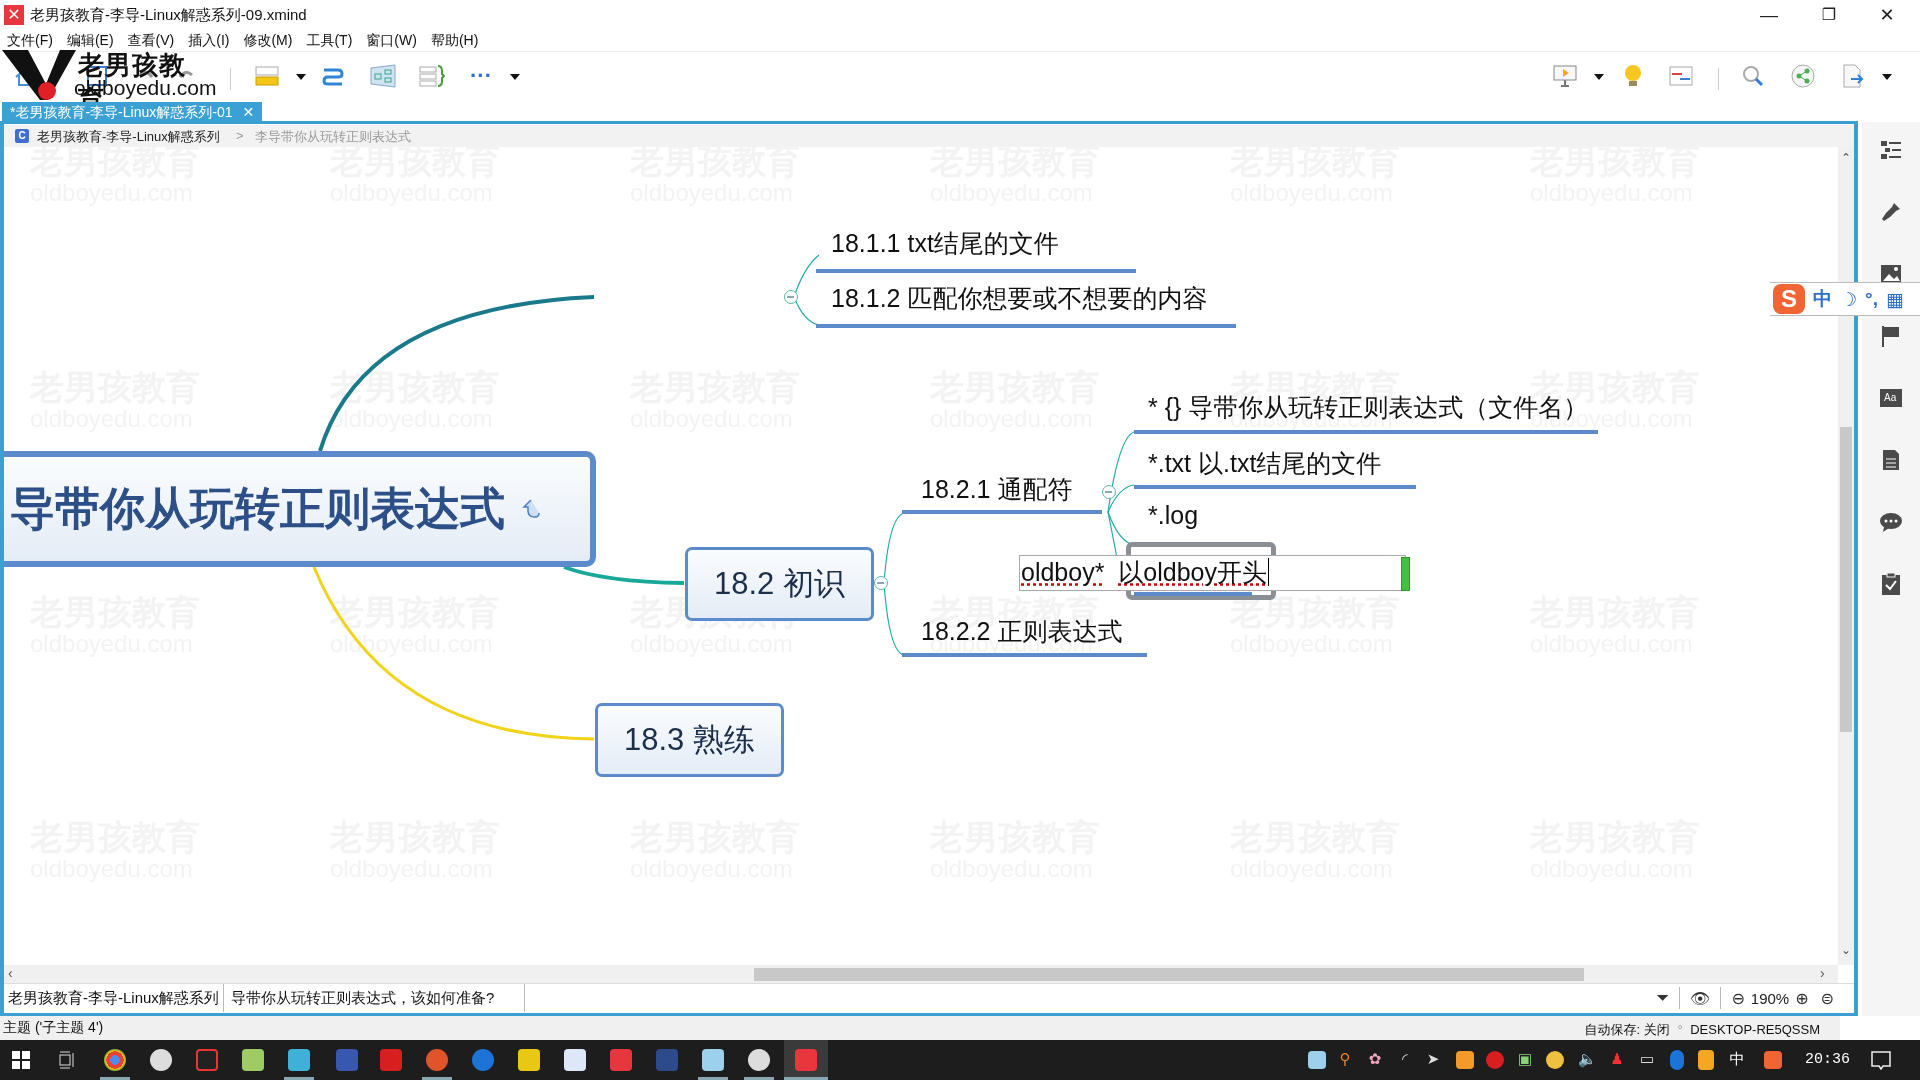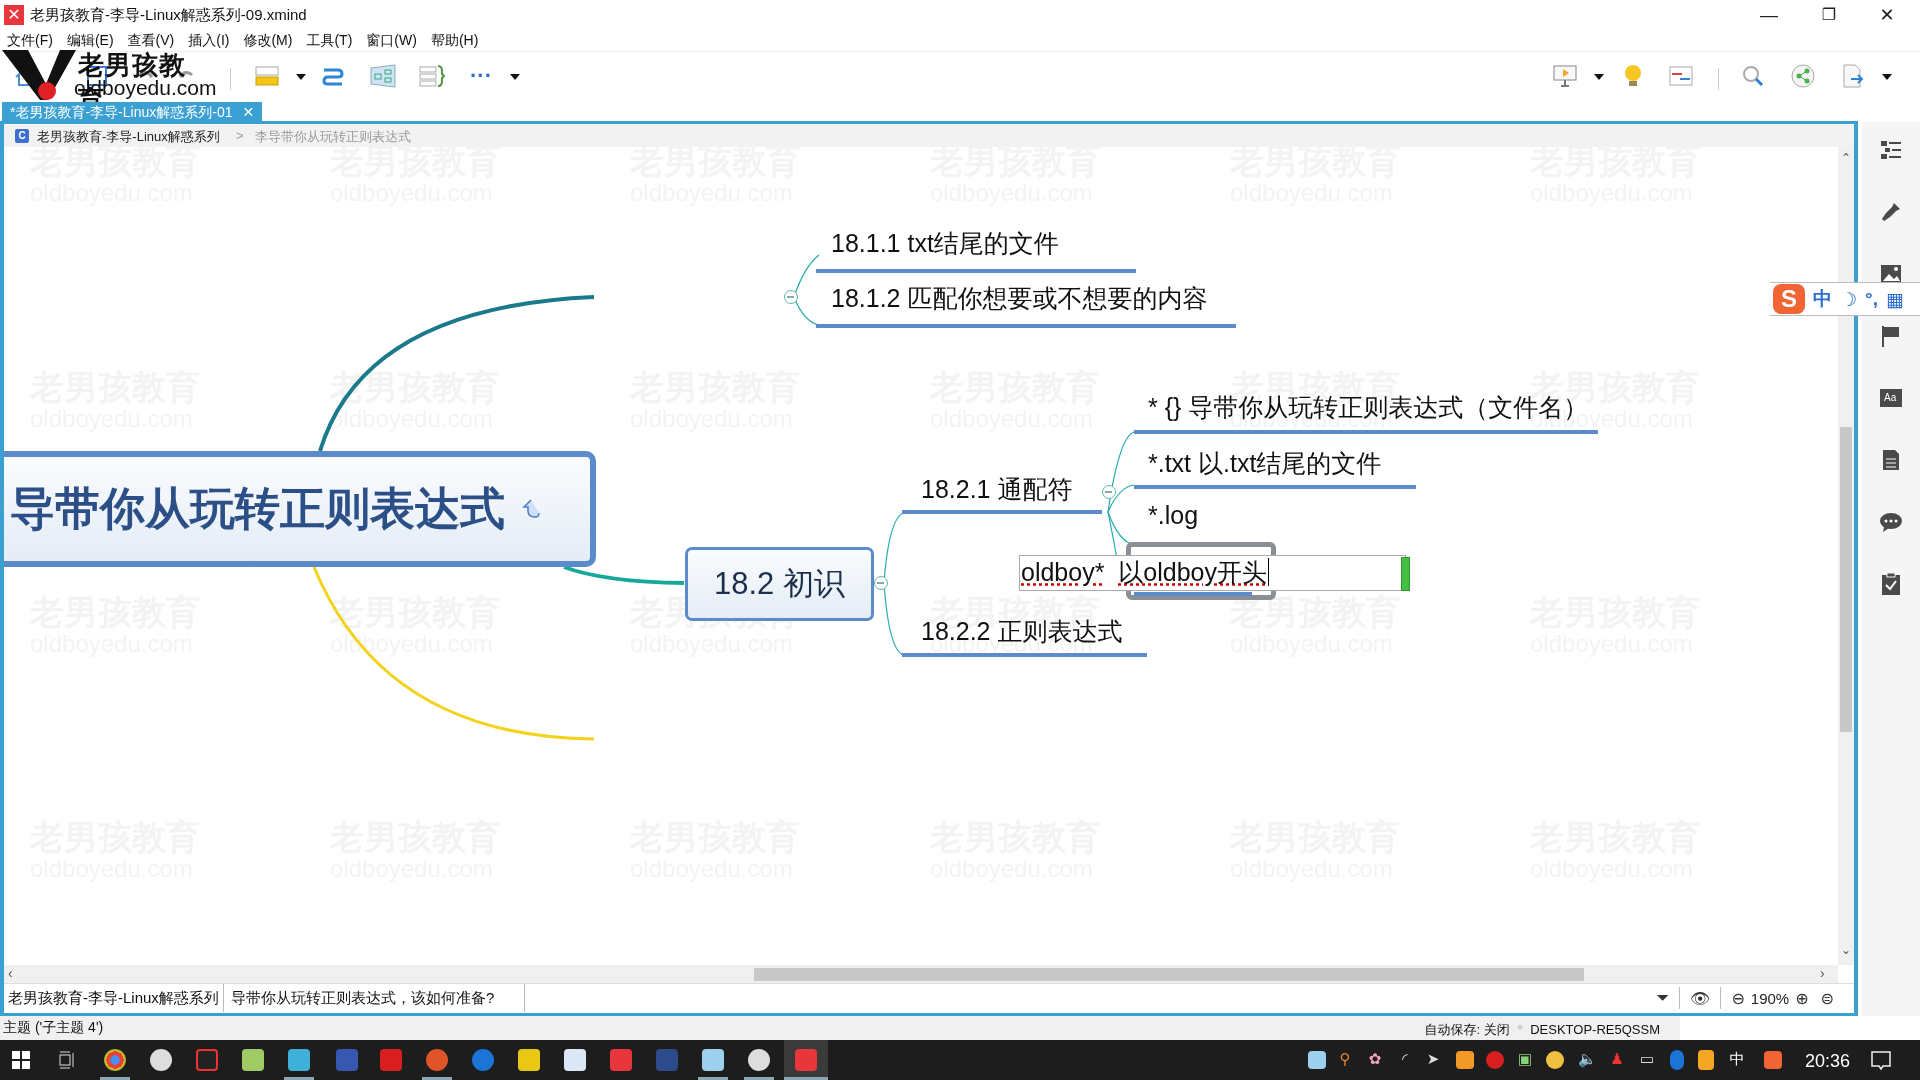--- a/index.html
+++ b/index.html
@@ -59,39 +59,39 @@
   #hscroll { position: absolute; left: 4px; top: 965px; width: 1834px; height: 18px; background: #f0f0f0; }
   #hthumb { position: absolute; left: 750px; top: 3px; width: 830px; height: 13px; background: #c8c8c8; }
 
   
   #sheetbar { position: absolute; left: 4px; top: 983px; width: 1850px; height: 30px; background: #fff; border-top: 1px solid #ddd; }
   .sheet { position: absolute; top: 0; height: 28px; padding: 0 4px; font-size: 15px; line-height: 28px; border-right: 1px solid #bbb; white-space: nowrap; }
   #zoom-area { position: absolute; right: 14px; top: 0; height: 28px; display: flex; align-items: center; font-size: 15px; color: #222; }
   #zoom-area .zi { margin: 0 6px; font-size: 16px; color: #333; }
   #zoom-area .vs { width: 1px; height: 22px; background: #bbb; margin: 0 4px; }
 
-  #statusbar { position: absolute; left: 0; top: 1016px; width: 1680px; height: 24px; background: #f0f0f0; font-size: 14px; }
+  #statusbar { position: absolute; left: 0; top: 1016px; width: 1840px; height: 24px; background: #f0f0f0; font-size: 14px; }
   #statusbar .left { position: absolute; left: 3px; top: 3px; }
   #statusbar .right { position: absolute; right: 20px; top: 5px; font-size: 13px; }
 
   
   #rightpanel { position: absolute; left: 1862px; top: 122px; width: 58px; height: 894px; background: #f5f5f5; }
   .rp-icon { position: absolute; left: 17px; width: 24px; height: 24px; color: #4a4a4a; display: flex; align-items: center; justify-content: center; }
 
   
   #ime { position: absolute; left: 1770px; top: 282px; width: 150px; height: 34px; background: #fff; border-top: 1px solid #bbb; border-bottom: 1px solid #bbb; display: flex; align-items: center; }
   #ime .s { width: 32px; height: 30px; background: #f06533; border-radius: 8px; color: #fff; font-weight: bold; font-size: 24px; text-align: center; line-height: 30px; margin-left: 3px; }
   #ime .t { color: #2a6fd0; font-size: 19px; font-weight: bold; margin-left: 8px; }
 
   
   #taskbar { position: absolute; left: 0; top: 1040px; width: 1920px; height: 40px; background: #1d1d1d; }
   .tk { position: absolute; top: 9px; width: 22px; height: 22px; border-radius: 4px; }
   .tk-line { position: absolute; top: 37px; height: 3px; background: #8aa6b0; }
   .tray { position: absolute; top: 10px; width: 18px; height: 20px; color: #ddd; font-size: 15px; text-align: center; }
-  #clock { position: absolute; left: 1805px; top: 11px; color: #fff; font-size: 18px; }
+  #clock { position: absolute; left: 1805px; top: 11px; color: #fff; font-size: 15px; font-family: Liberation Mono, monospace; }
 </style>
 </head>
 <body>
 
 <div id="titlebar">
   <div class="app-icon">✕</div>
   <div class="title">老男孩教育-李导-Linux解惑系列-09.xmind</div>
   <div class="win-btn" style="left:1740px">—</div>
   <div class="win-btn" style="left:1800px;font-size:16px">❐</div>
   <div class="win-btn" style="left:1858px">✕</div>
@@ -320,20 +320,23 @@
   <div class="uline" style="left:1130px;top:283px;width:464px"></div>
   <div class="sub" style="left:1144px;top:300px">*.txt 以.txt结尾的文件</div>
   <div class="uline" style="left:1130px;top:338px;width:282px"></div>
   <div class="sub" style="left:1144px;top:354px">*.log</div>
   <div class="abs" style="left:1122px;top:395px;width:150px;height:58px;border:5px solid #8a8f96;border-radius:6px"></div>
   <div class="uline" style="left:1130px;top:445px;width:118px"></div>
 
   <div class="sub" style="left:917px;top:468px">18.2.2 正则表达式</div>
   <div class="uline" style="left:898px;top:506px;width:245px"></div>
 
+  <div class="topic" style="left:591px;top:556px;width:189px;height:74px;font-size:31px">
+    <span>18.3 熟练</span>
+  </div>
 </div>
 
 <div id="edit-box">
   <span class="u">oldboy*</span>&nbsp;&nbsp;<span class="u">以oldboy开头</span><span style="border-left:1px solid #000;margin-left:1px"></span>
 </div>
 <div id="edit-grip"></div>
 
 <div id="vscroll">
   <div class="abs" style="left:3px;top:4px;font-size:12px;color:#555">⌃</div>
   <div id="vthumb"></div>

